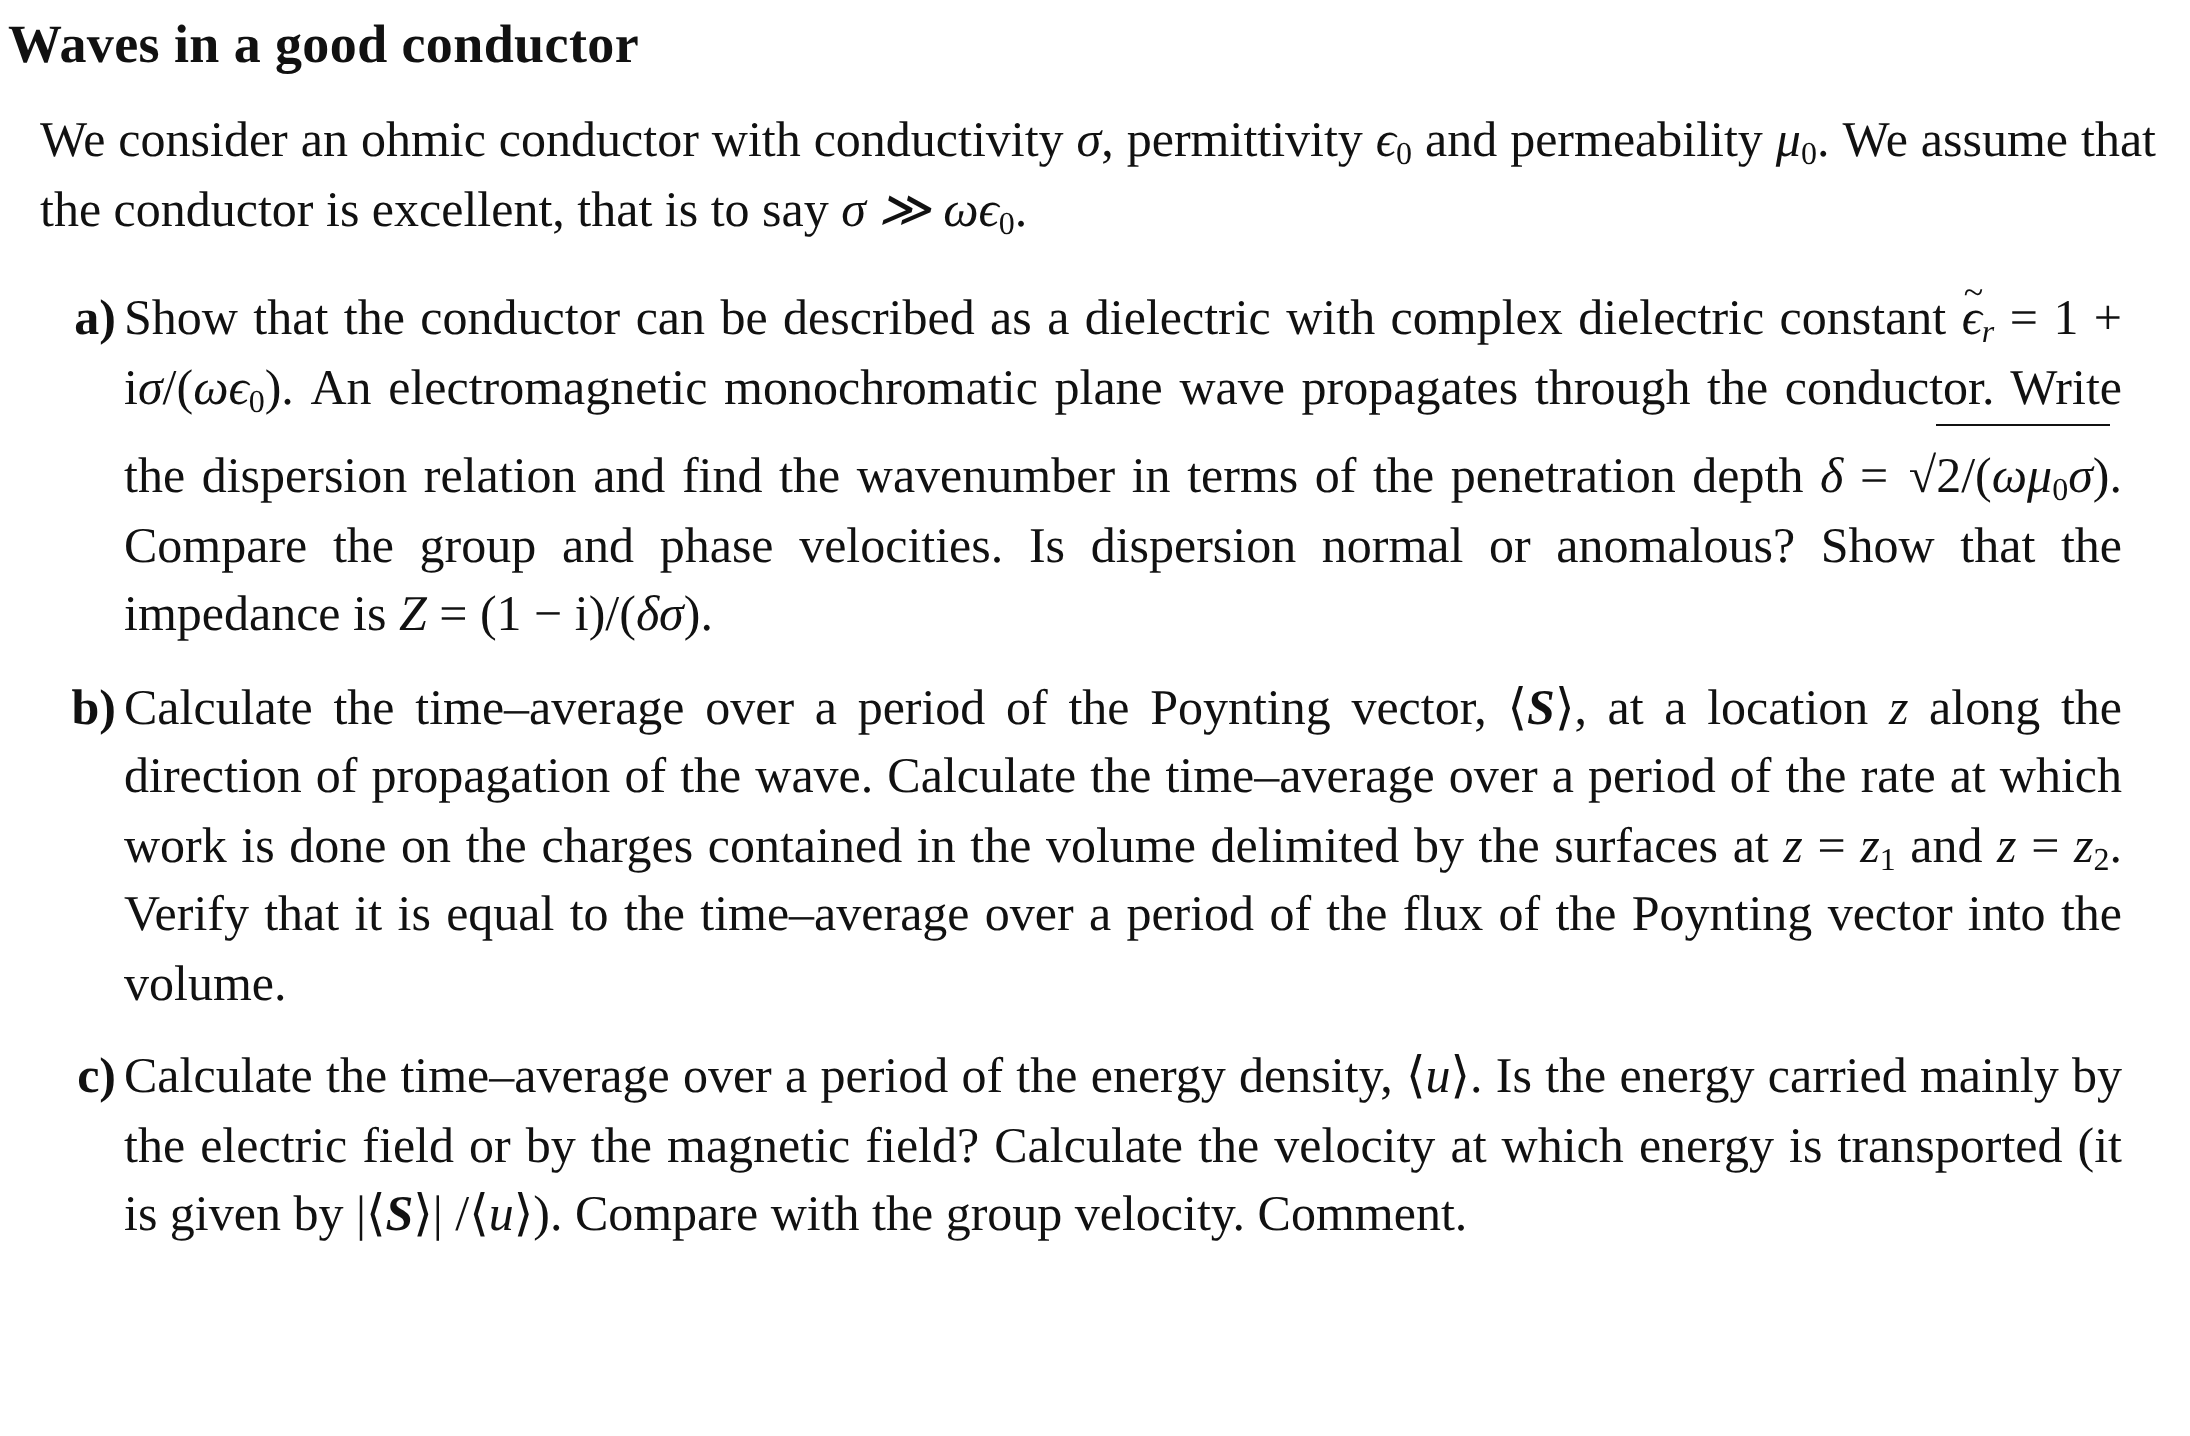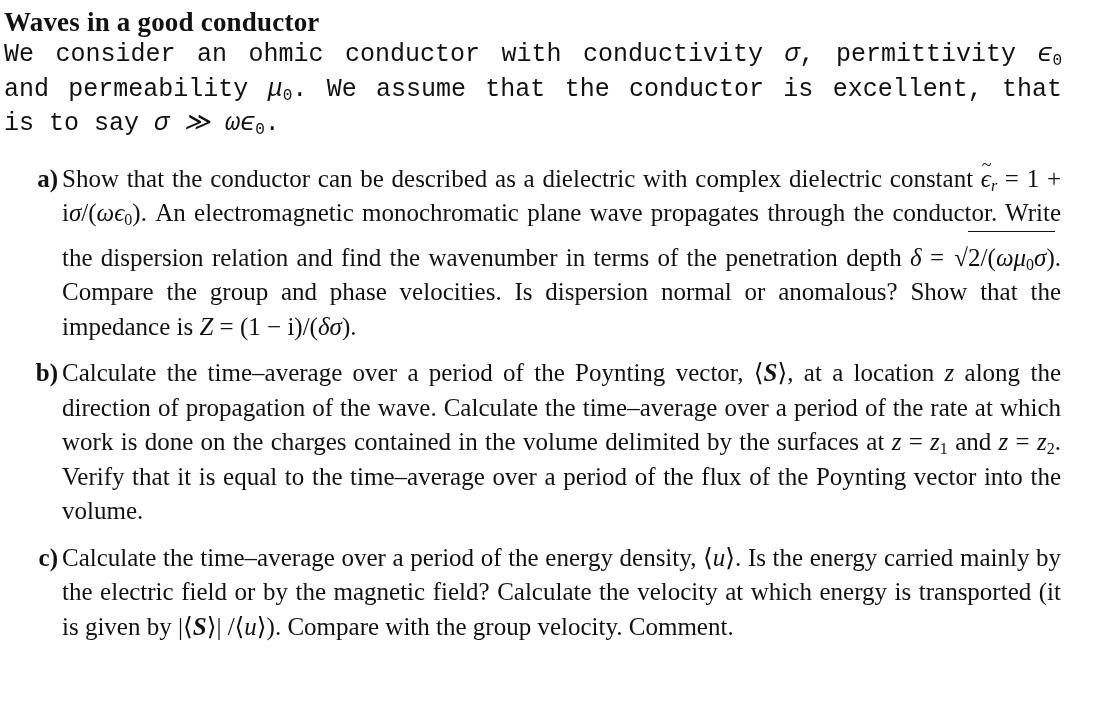--- a/index.html
+++ b/index.html
@@ -23,24 +23,24 @@
     }
     .title {
       font-family: "Liberation Serif", "DejaVu Serif", serif;
       font-weight: bold;
       font-size: 27px;
       line-height: 32px;
       margin: 0;
       letter-spacing: 0.2px;
     }
     .intro {
-      font-family: Liberation Mono, monospace;
+      font-family: Liberation Serif, serif;
       font-size: 25px;
       line-height: 34.5px;
-      margin: 0;
+      margin: 16px;
       text-align: justify;
       width: 1058px;
     }
     .parts {
       margin-top: 20px;
       padding-left: 0;
       list-style: none;
     }
     .part {
       display: flex;

